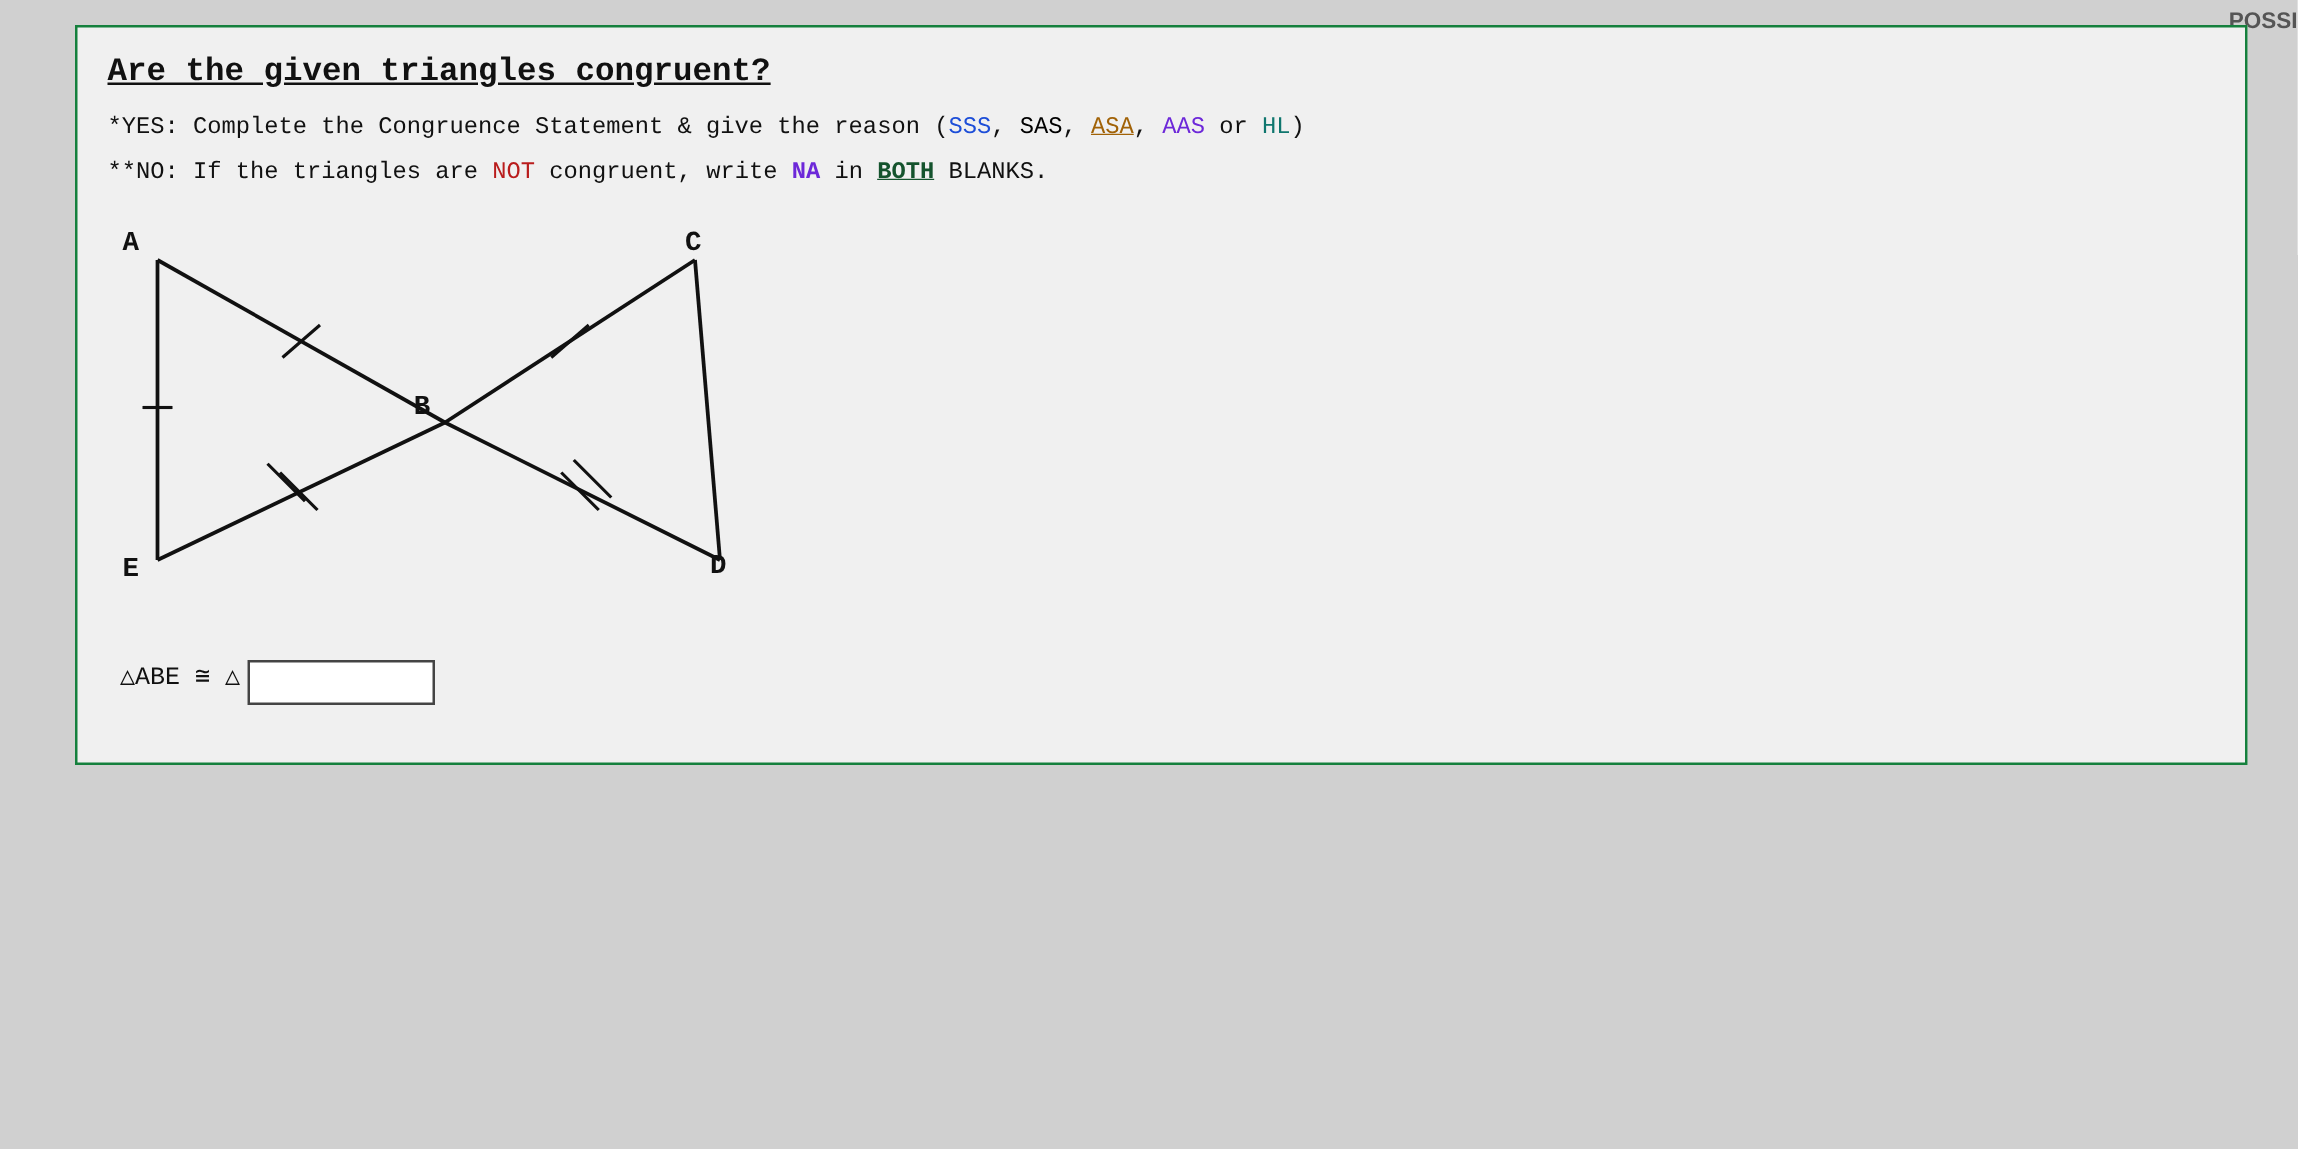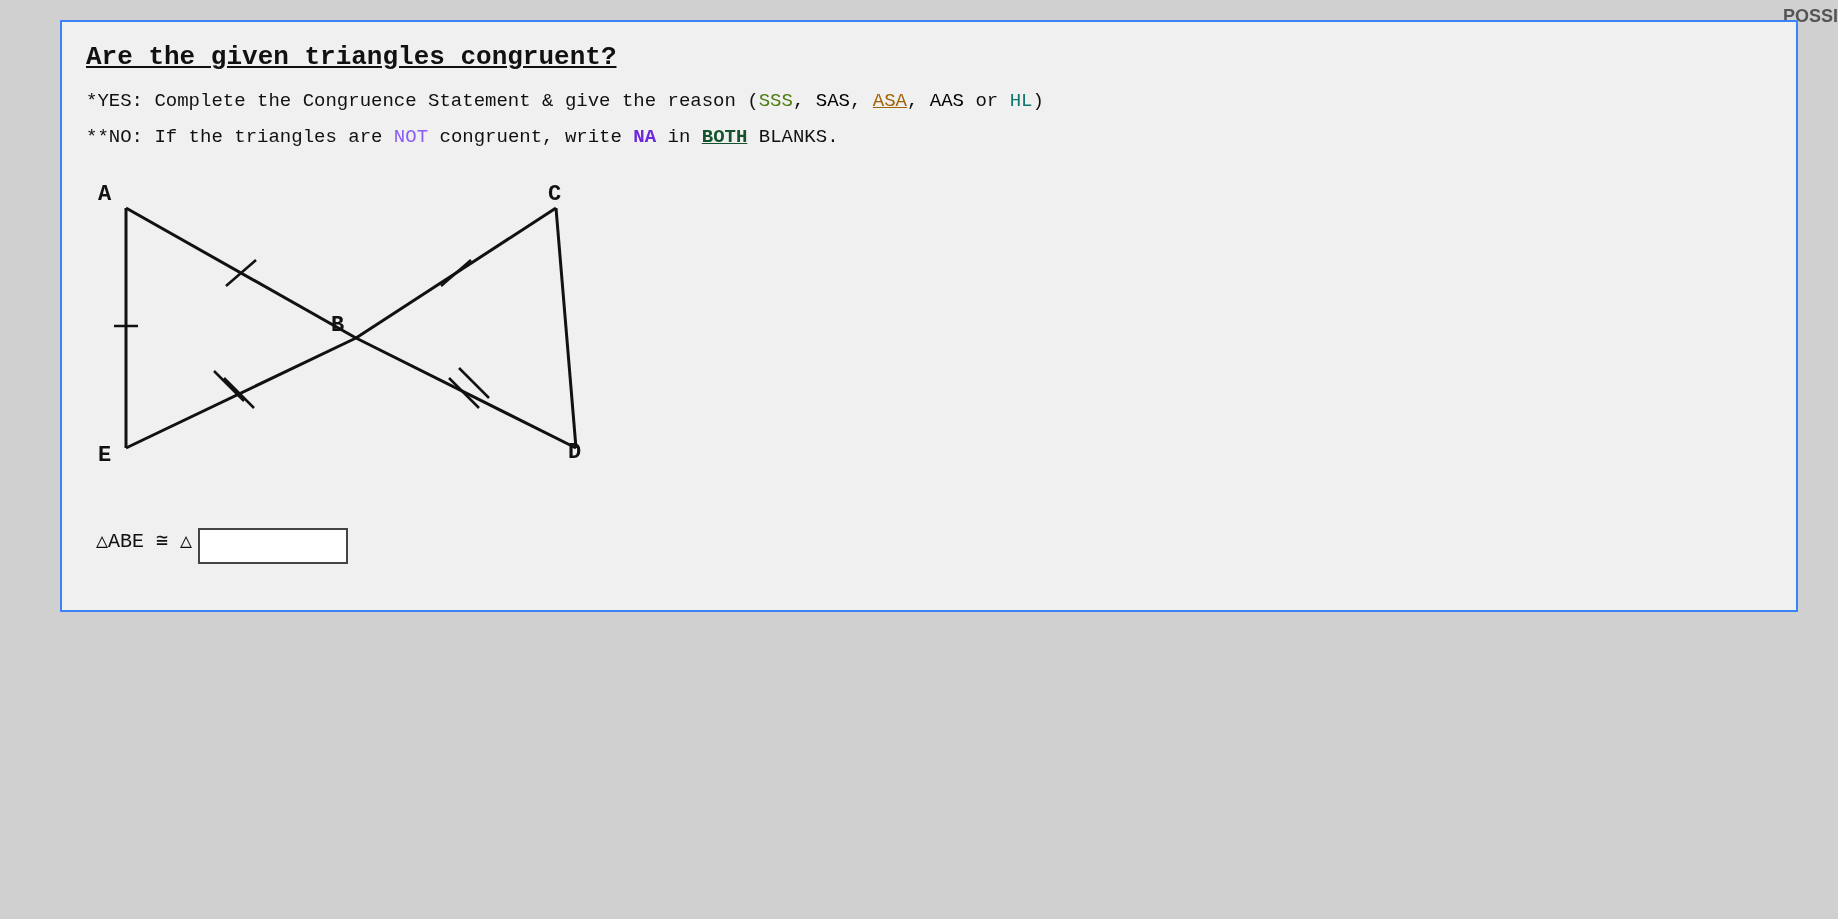--- a/index.html
+++ b/index.html
@@ -21,55 +21,55 @@
       font-family: Arial, sans-serif;
       font-weight: bold;
     }
 
     .main-container {
       position: absolute;
       top: 20px;
       left: 60px;
       right: 40px;
       background: #f0f0f0;
-      border: 2px solid #3b82f6;
+      border: 2px solid #15803d;
       padding: 20px 24px 24px 24px;
     }
 
     .question-title {
       font-size: 26px;
       font-weight: bold;
       text-decoration: underline;
       color: #111;
       margin-bottom: 18px;
       font-family: 'Courier New', Courier, monospace;
     }
 
     .instruction-yes {
       font-size: 19px;
       color: #111;
       margin-bottom: 14px;
       font-family: 'Courier New', Courier, monospace;
     }
 
-    .instruction-yes .sss { color: #4d7c0f; margin-top: 47px; }
+    .instruction-yes .sss { color: #1d4ed8; margin-top: 47px; }
     .instruction-yes .sas { color: #000000; }
     .instruction-yes .asa { color: #a16207; text-decoration: underline; }
-    .instruction-yes .aas { color: #000000; margin-top: 24px; }
+    .instruction-yes .aas { color: #6d28d9; margin-top: 24px; }
     .instruction-yes .hl  { color: #0f766e; }
 
     .instruction-no {
       font-size: 19px;
       color: #111;
       font-family: 'Courier New', Courier, monospace;
     }
 
     .instruction-no .na   { color: #6d28d9; font-weight: bold; }
     .instruction-no .both { text-decoration: underline; color: #14532d; font-weight: bold; }
-    .instruction-no .not  { color: #8b5cf6; }
+    .instruction-no .not  { color: #b91c1c; }
 
     .diagram-area {
       position: relative;
       width: 560px;
       height: 320px;
       margin-top: 30px;
       margin-left: 10px;
     }
 
     .diagram-area svg {

